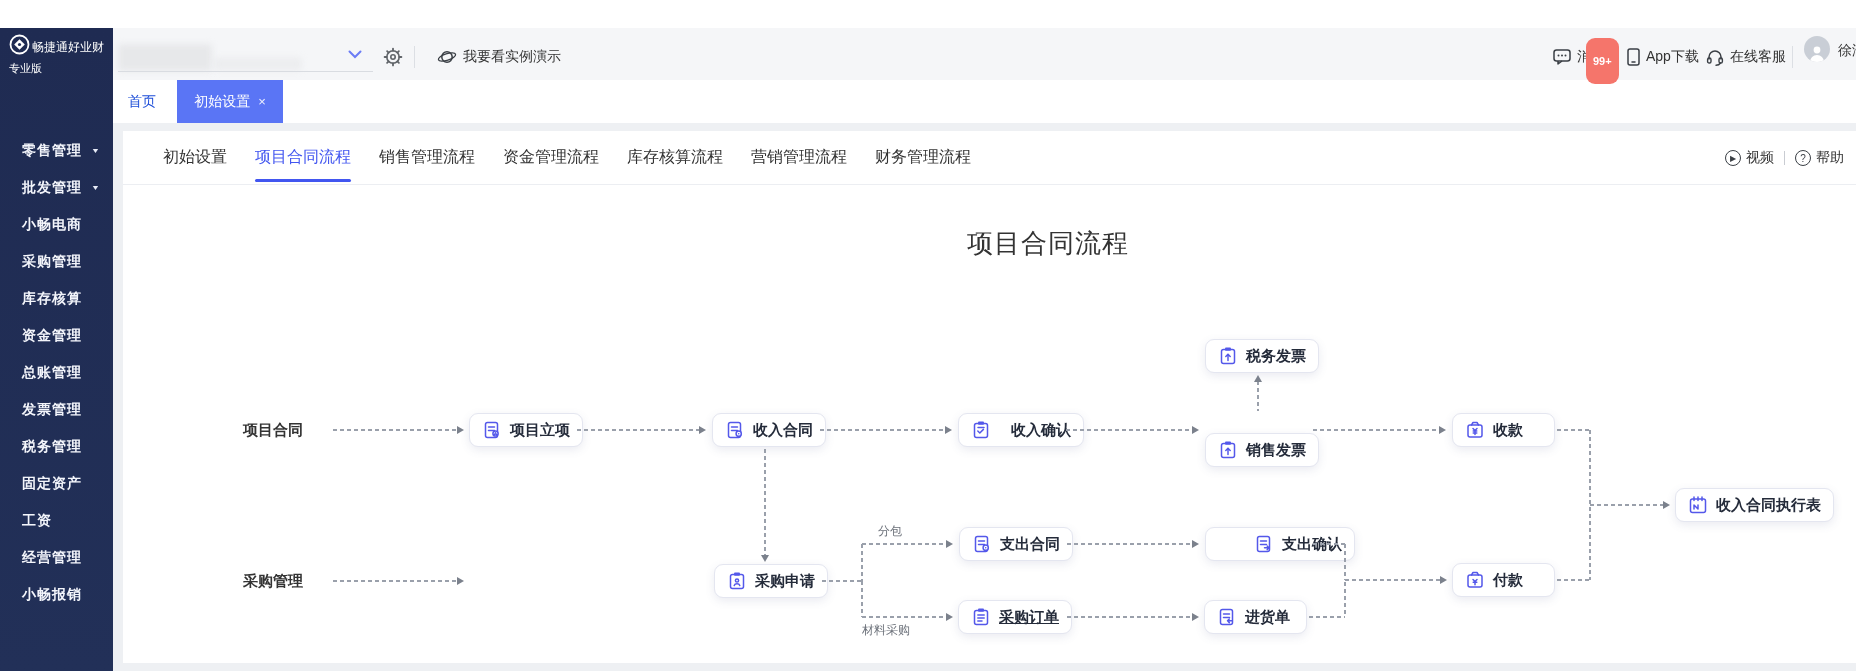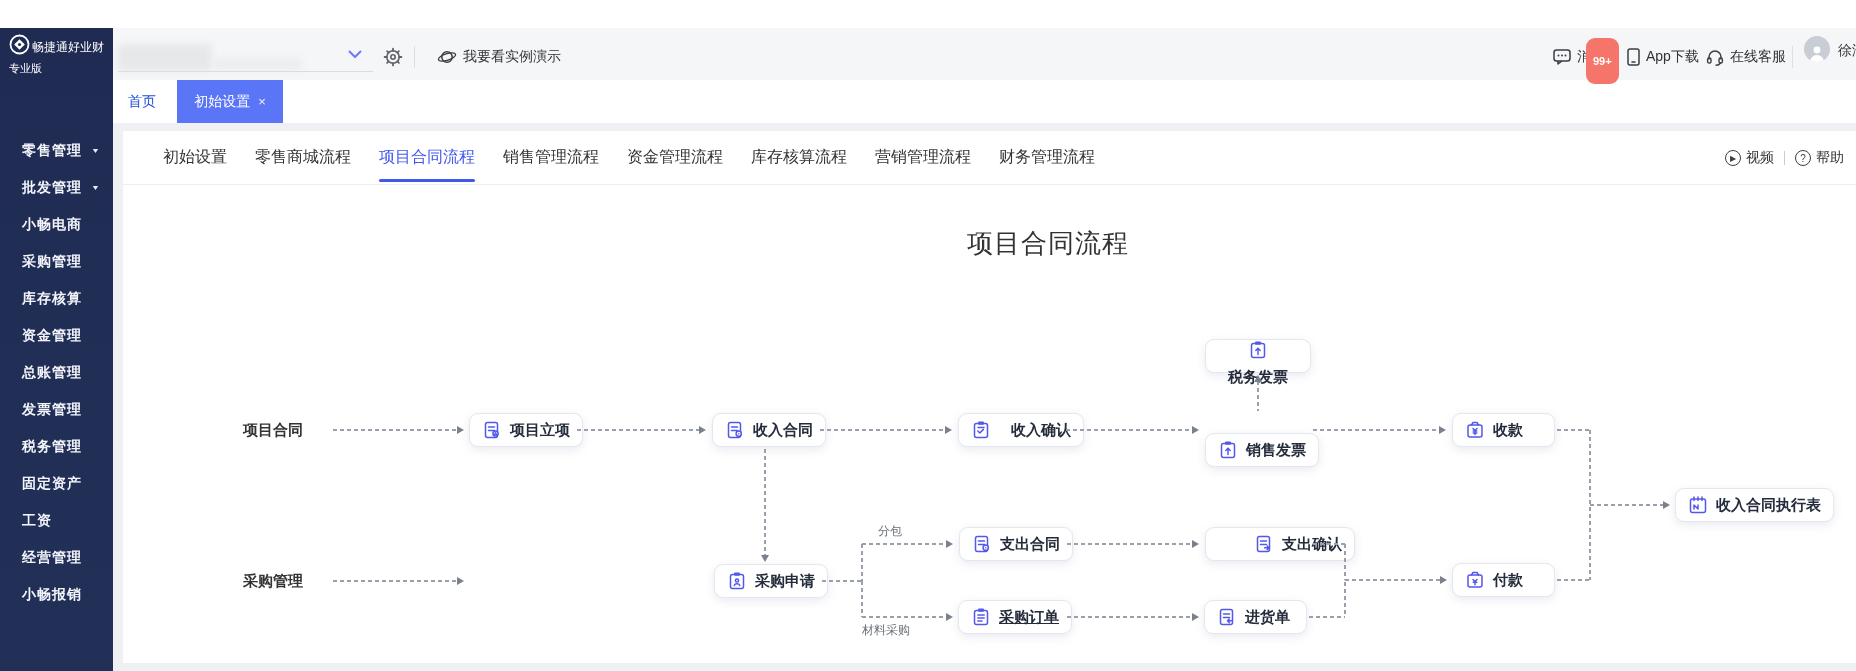--- a/index.html
+++ b/index.html
@@ -214,21 +214,20 @@
         </div>
         <div class="side-item">
           <span>小畅报销</span>
         </div>
       </div>
   </div>
 
   <div class="panel">
     <div class="flowtabs" id="flowtabs">
         <div class="flowtab">初始设置</div>
-        <div class="flowtab">零售商城流程</div>
         <div class="flowtab active">项目合同流程</div>
         <div class="flowtab">销售管理流程</div>
         <div class="flowtab">资金管理流程</div>
         <div class="flowtab">库存核算流程</div>
         <div class="flowtab">营销管理流程</div>
         <div class="flowtab">财务管理流程</div>
       </div>
     <div class="tab-tools">
       <span class="tool">
         <span class="circle-ic">▶</span>
@@ -294,21 +293,21 @@
       <div class="flow-node" style="left: 1329px; top: 282px; min-width: 103px;">
         <span style="display: inline-flex;">
           <svg width="20" height="20" viewBox="0 0 20 20">
             <rect x="3" y="5" width="14" height="12" rx="2" fill="none" stroke="#5458ea" stroke-width="1.5" stroke-linecap="round" stroke-linejoin="round"></rect>
             <path d="M6.5 5 L8 2.5 H12 L13.5 5" fill="none" stroke="#5458ea" stroke-width="1.5" stroke-linecap="round" stroke-linejoin="round"></path>
             <path d="M8 8.5 L10 10.5 L12 8.5 M8.2 11 H11.8 M8.2 13 H11.8 M10 10.5 V14.5" fill="none" stroke="#5458ea" stroke-width="1.5" stroke-linecap="round" stroke-linejoin="round"></path>
           </svg>
         </span>
         <span>收款</span>
       </div>
-      <div class="flow-node" style="left: 1082px; top: 208px; min-width: 106px; flex-direction: column;">
+      <div class="flow-node" style="left: 1082px; top: 208px; min-width: 106px;">
         <span style="display: inline-flex;">
           <svg width="20" height="20" viewBox="0 0 20 20">
             <rect x="3.5" y="3.5" width="13" height="14" rx="2" fill="none" stroke="#5458ea" stroke-width="1.5" stroke-linecap="round" stroke-linejoin="round"></rect>
             <rect x="7" y="1.5" width="6" height="3.2" rx="1" fill="#5458ea"></rect>
             <line x1="10" y1="14.5" x2="10" y2="8.5" fill="none" stroke="#5458ea" stroke-width="1.5" stroke-linecap="round" stroke-linejoin="round"></line>
             <path d="M7.8 10.5 L10 8.3 L12.2 10.5" fill="none" stroke="#5458ea" stroke-width="1.5" stroke-linecap="round" stroke-linejoin="round"></path>
           </svg>
         </span>
         <span>税务发票</span>
       </div>

